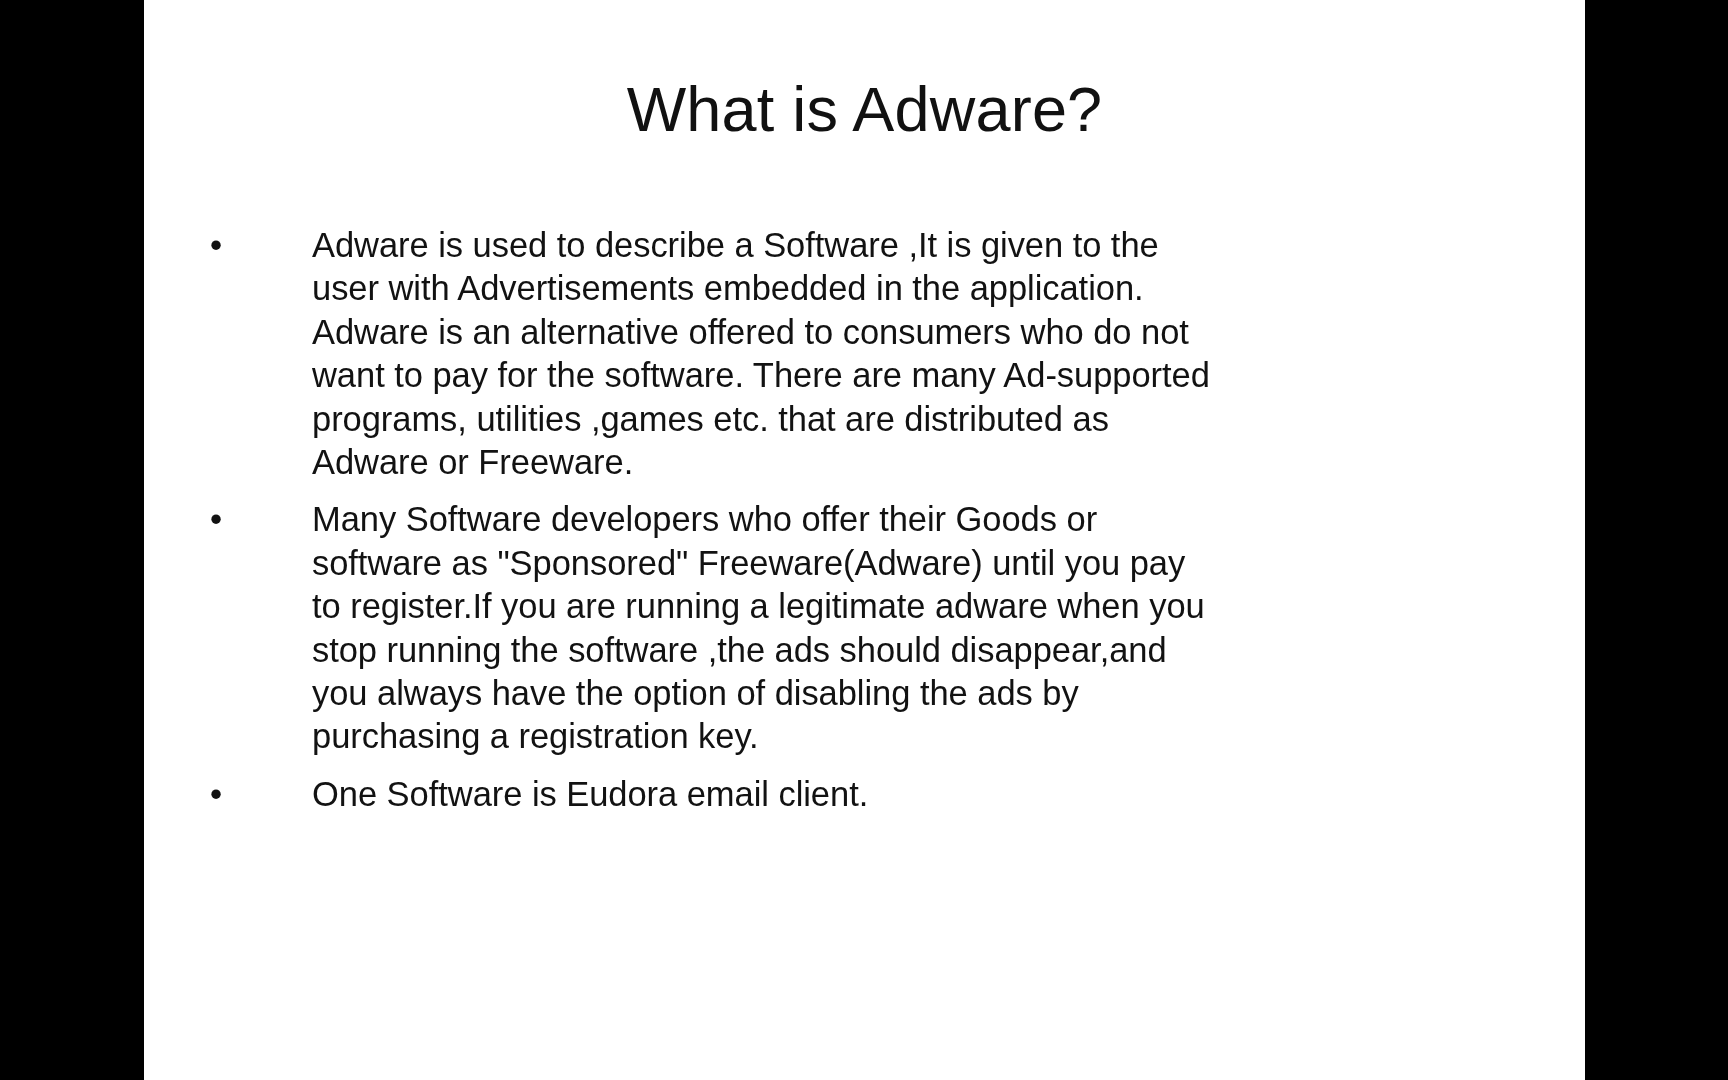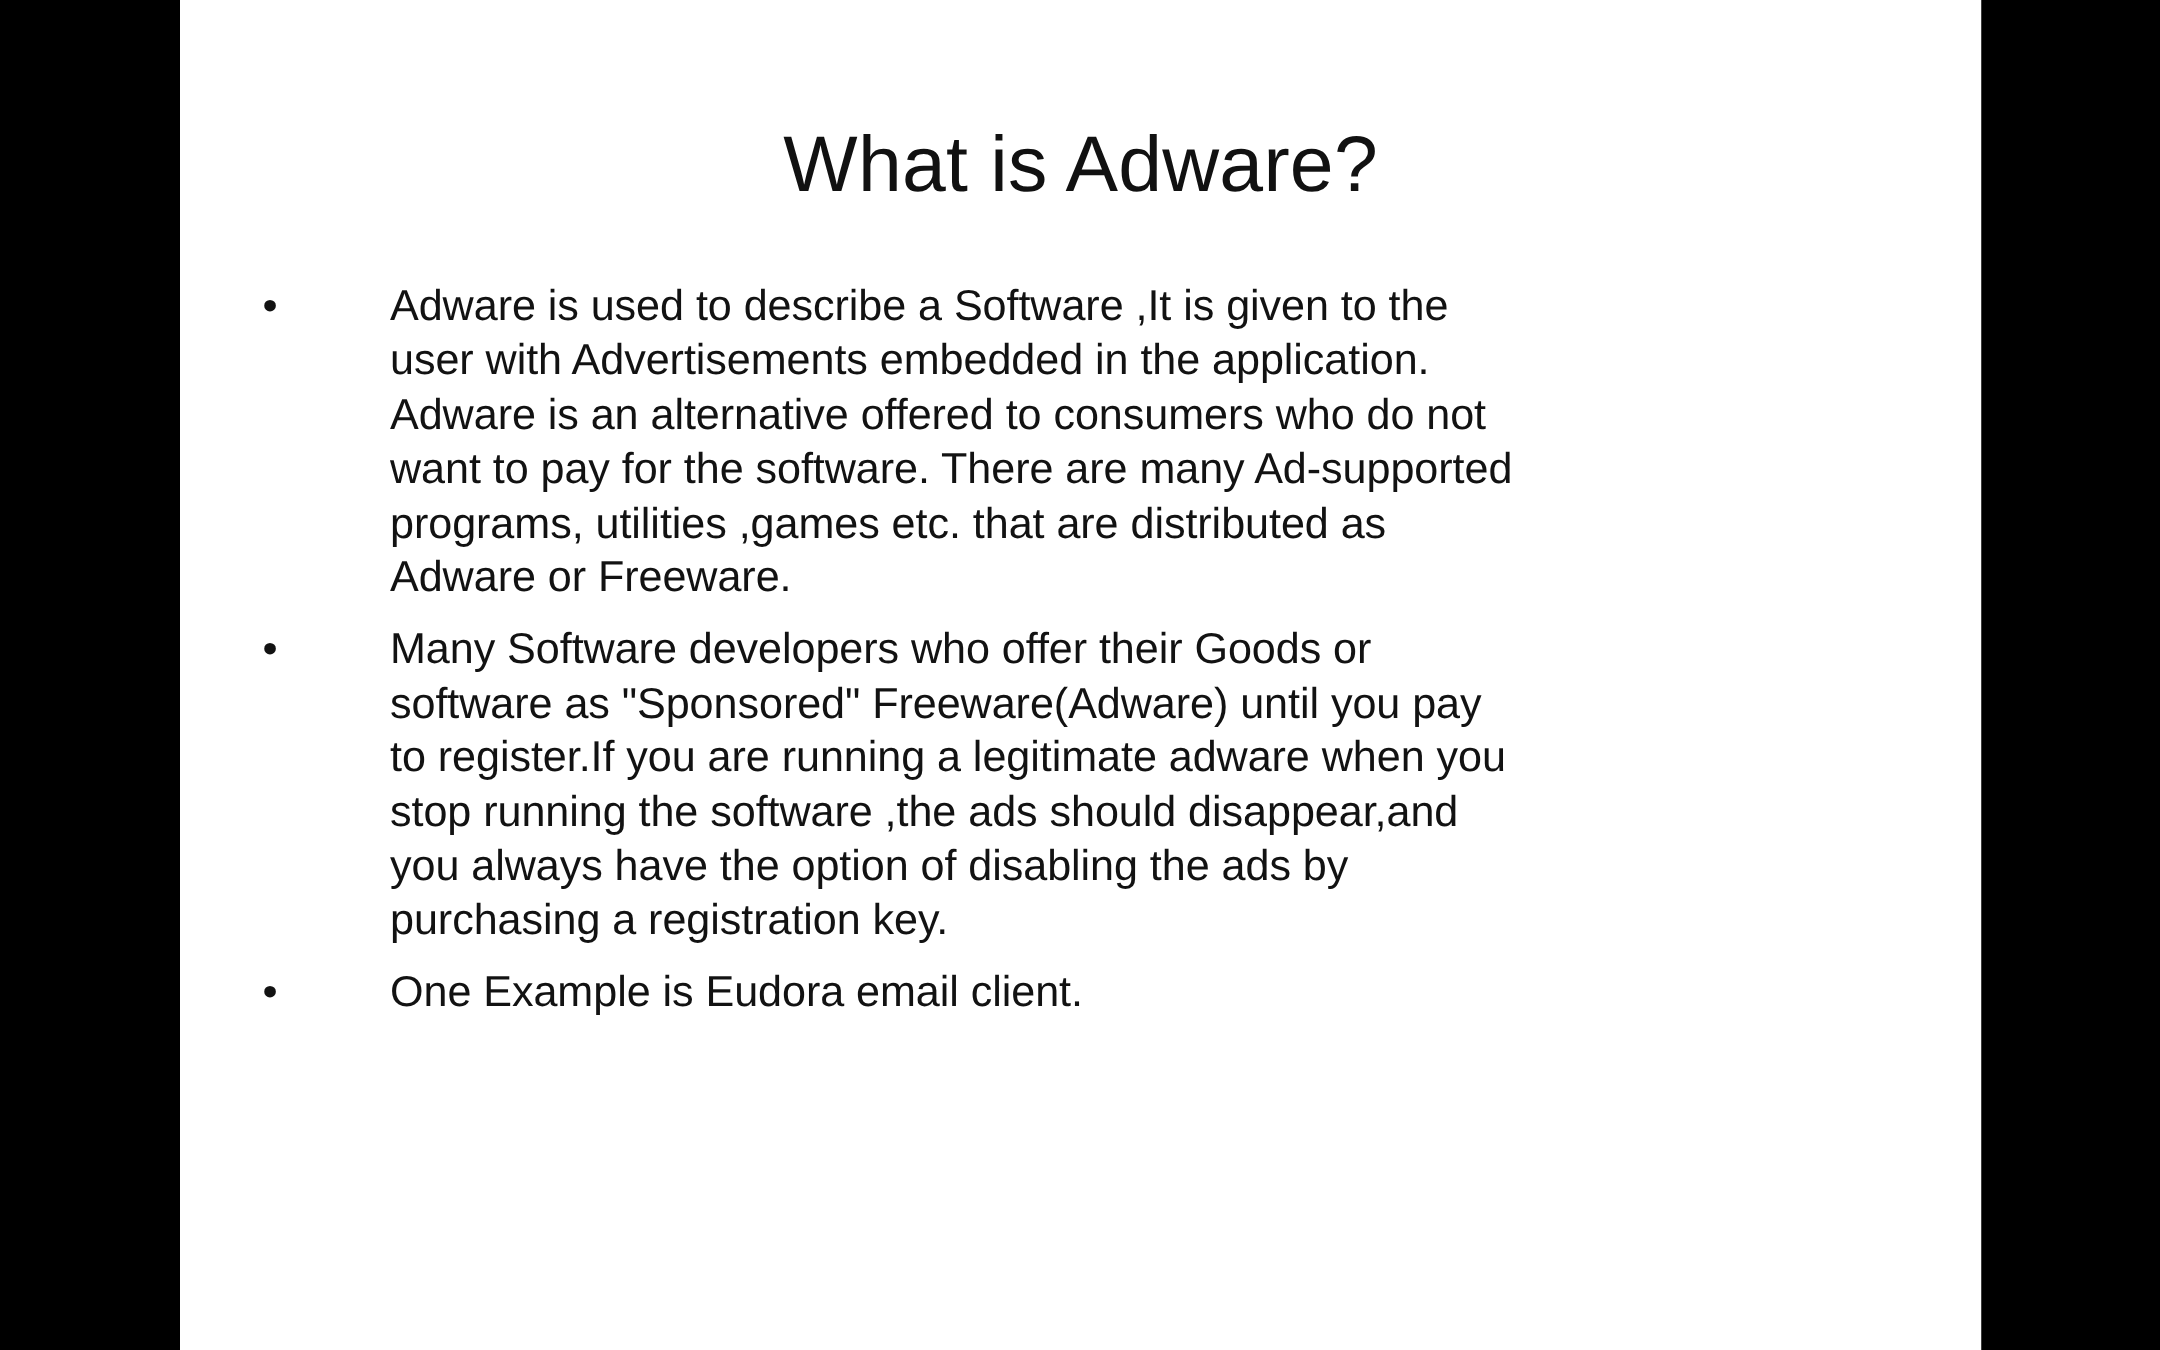--- a/index.html
+++ b/index.html
@@ -48,21 +48,20 @@
     left: 0;
     width: 1441px;
     text-align: center;
     font-size: 63px;
     line-height: 1.12;
     font-weight: 400;
     color: #111111;
     font-family: "Liberation Sans", "DejaVu Sans", sans-serif;
     letter-spacing: 0.2px;
     white-space: nowrap;
-    margin-top: 23px;
   }
 
   #slide-body {
     position: absolute;
     top: 224px;
     left: 54px;
     width: 1345px;
   }
 
   .bullet-item {
@@ -125,18 +124,18 @@
         <span class="bullet-text">Many Software developers who offer their Goods or
 software as "Sponsored" Freeware(Adware) until you pay
 to register.If you are running a legitimate adware when you
 stop running the software ,the ads should disappear,and
 you always have the option of disabling the ads by
 purchasing a registration key.</span>
       </div>
 
       <div class="bullet-item">
         <span class="bullet-marker">•</span>
-        <span class="bullet-text">One Example is Eudora email client.</span>
+        <span class="bullet-text">One Software is Eudora email client.</span>
       </div>
 
     </div>
   </div>
 </div>
 
 </body></html>

